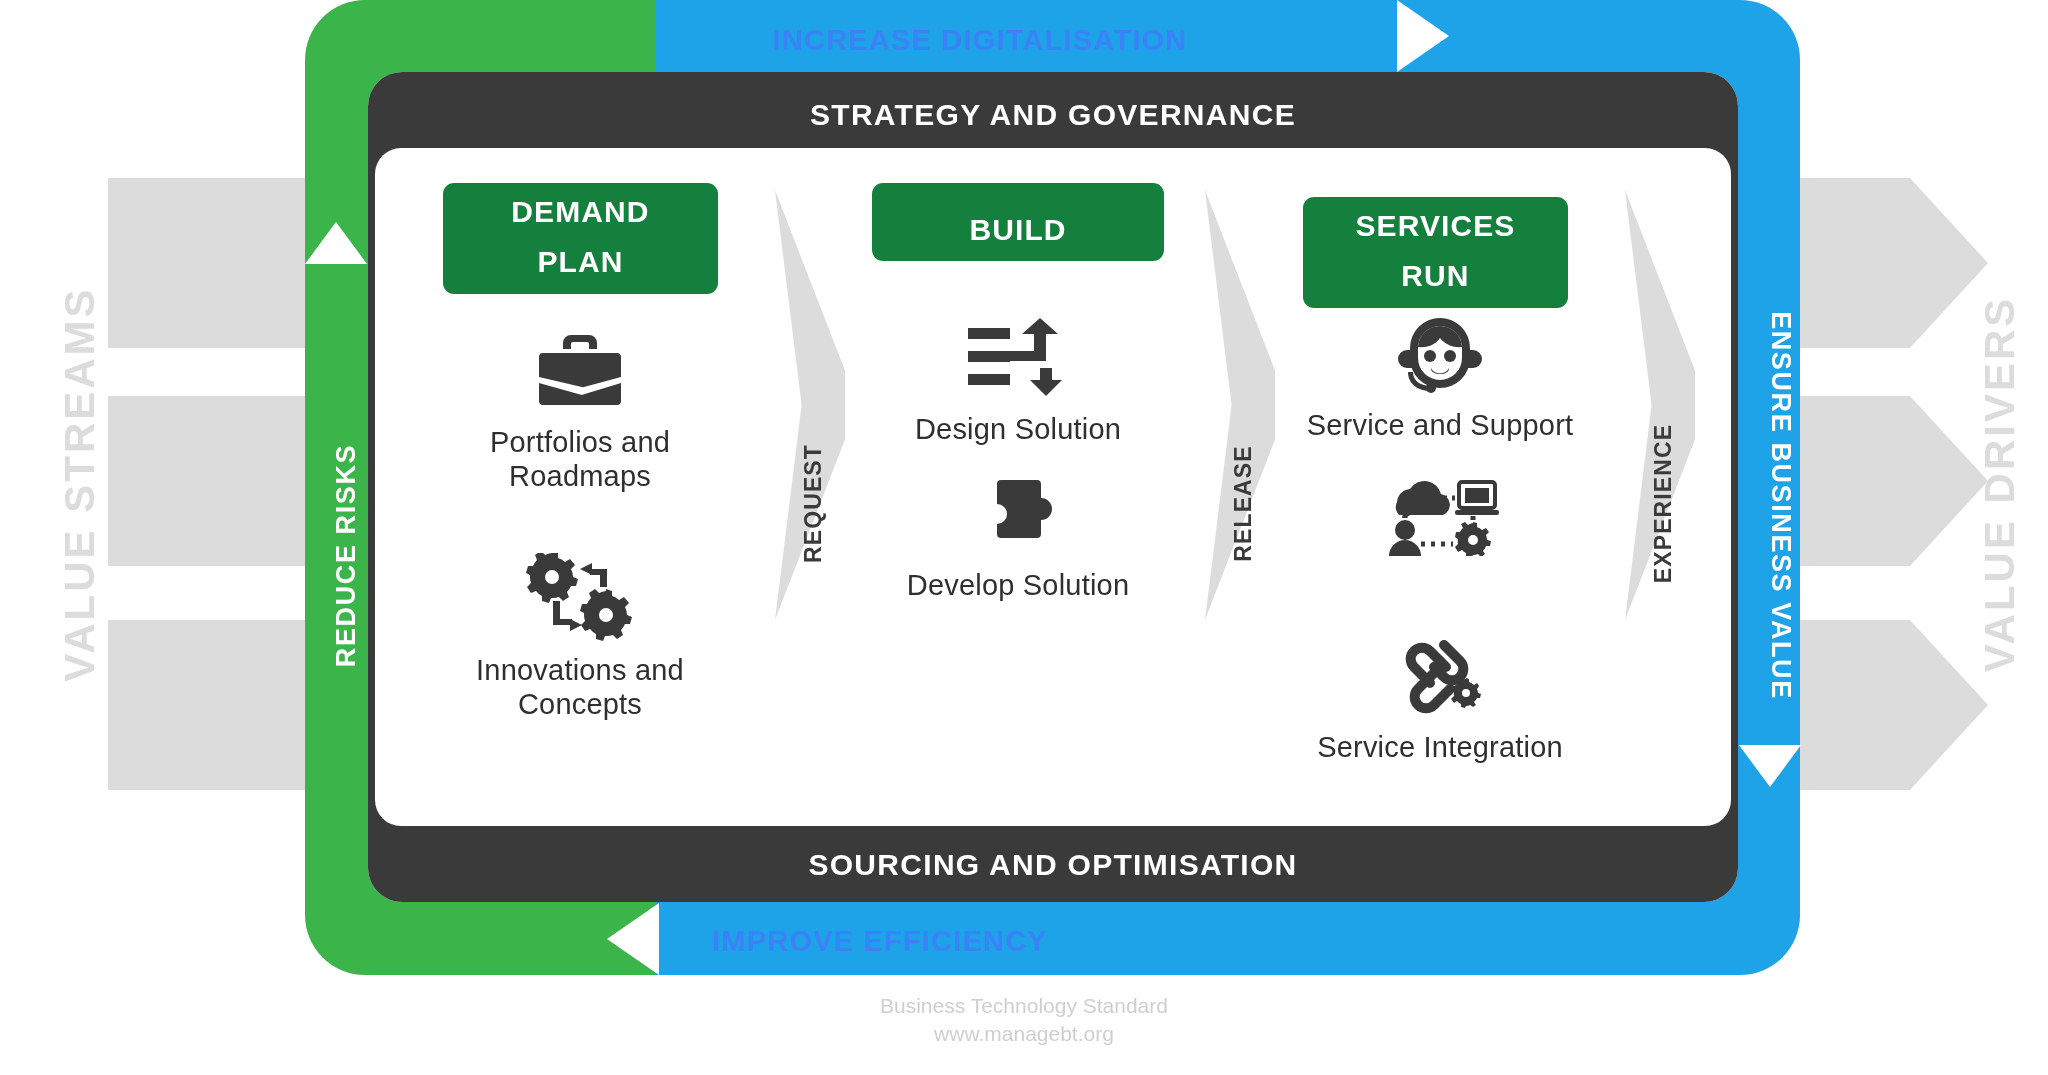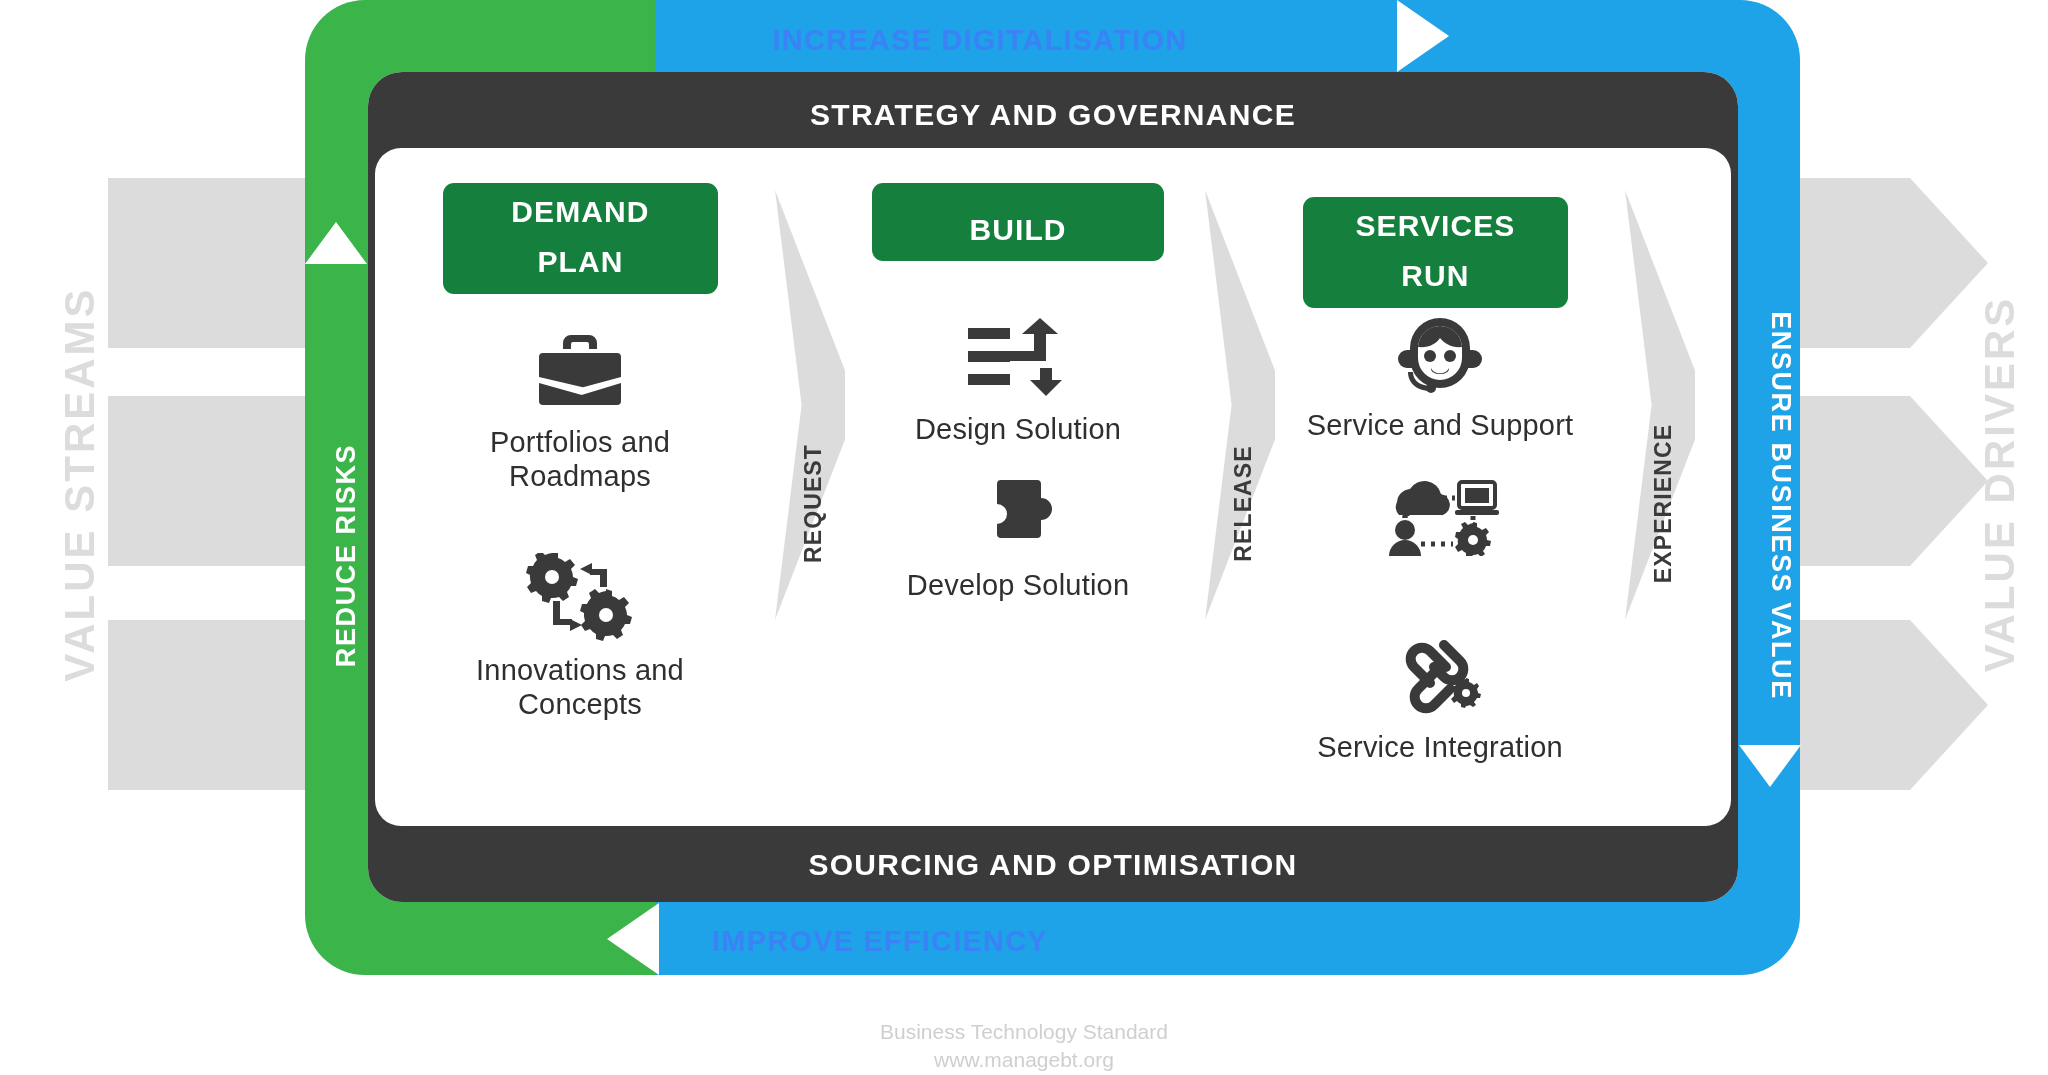--- a/index.html
+++ b/index.html
@@ -223,21 +223,21 @@
     color: #2f2f2f;
     font-size: 29px;
     line-height: 1.18;
     margin-top: 8px;
     letter-spacing: 0.2px;
   }
 
   
   #footer {
     position: absolute;
-    left: 0; top: 1018px;
+    left: 0; top: 992px;
     width: 2048px;
     text-align: center;
   }
   #footer span {
     display: block;
     color: #cfcfcf;
     font-size: 21px;
     line-height: 1.35;
   }
 </style>

